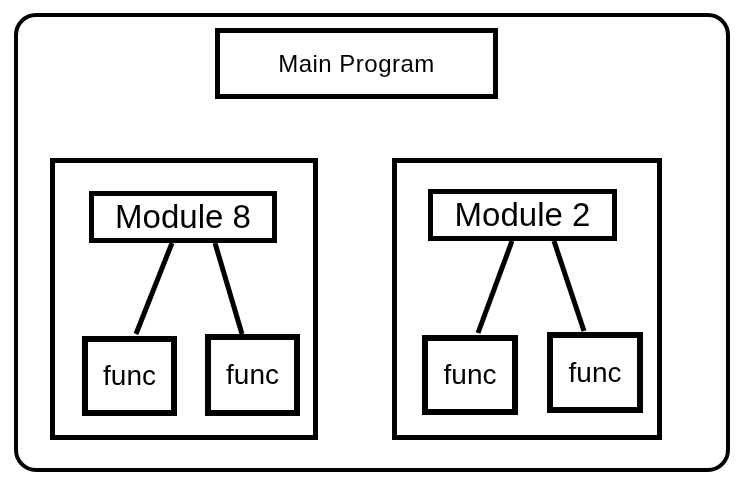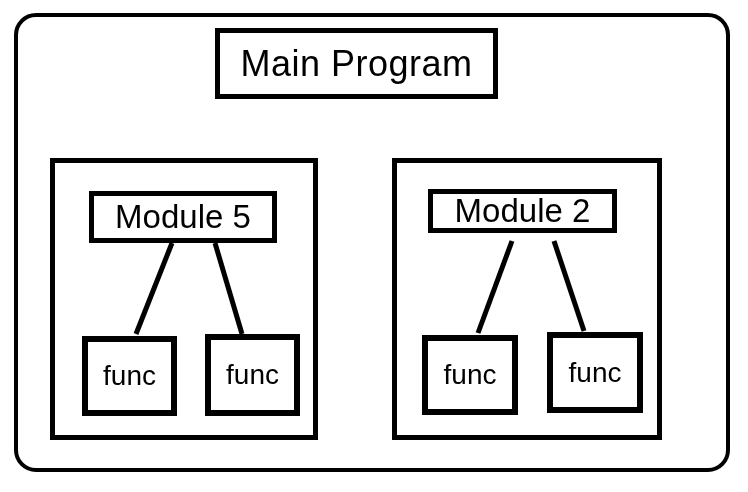--- a/index.html
+++ b/index.html
@@ -35,21 +35,21 @@
     align-items: center;
     justify-content: center;
     background: transparent;
     text-align: center;
   }
   .main-box {
     left: 215px;
     top: 28px;
     width: 283px;
     height: 71px;
-    font-size: 36px;
+    font-size: 24px;
     letter-spacing: 0.5px;
   }
   .module-frame {
     border-width: 5px;
   }
   .module1-frame {
     left: 50px;
     top: 158px;
     width: 268px;
     height: 282px;
@@ -66,21 +66,21 @@
   .m1-label {
     left: 89px;
     top: 191px;
     width: 188px;
     height: 52px;
   }
   .m2-label {
     left: 428px;
     top: 189px;
     width: 189px;
-    height: 44px;
+    height: 52px;
   }
   .func-box {
     border-width: 6px;
     font-size: 28px;
   }
   .m1-func1 { left: 82px;  top: 336px; width: 95px; height: 80px; }
   .m1-func2 { left: 205px; top: 334px; width: 95px; height: 82px; }
   .m2-func1 { left: 422px; top: 335px; width: 96px; height: 80px; }
   .m2-func2 { left: 547px; top: 332px; width: 96px; height: 81px; }
   .connectors {
@@ -105,21 +105,21 @@
     <line x1="512" y1="241" x2="478" y2="333" stroke="#000000" stroke-width="5"></line>
     <line x1="554" y1="241" x2="584" y2="331" stroke="#000000" stroke-width="5"></line>
   </svg>
 
   <div class="box main-box">
     <span>Main Program</span>
   </div>
 
   <div class="box module-frame module1-frame"></div>
   <div class="box module-label m1-label">
-    <span>Module 5</span>
+    <span>Module 8</span>
   </div>
   <div class="box func-box m1-func1">
     <span>func</span>
   </div>
   <div class="box func-box m1-func2">
     <span>func</span>
   </div>
 
   <div class="box module-frame module2-frame"></div>
   <div class="box module-label m2-label">

